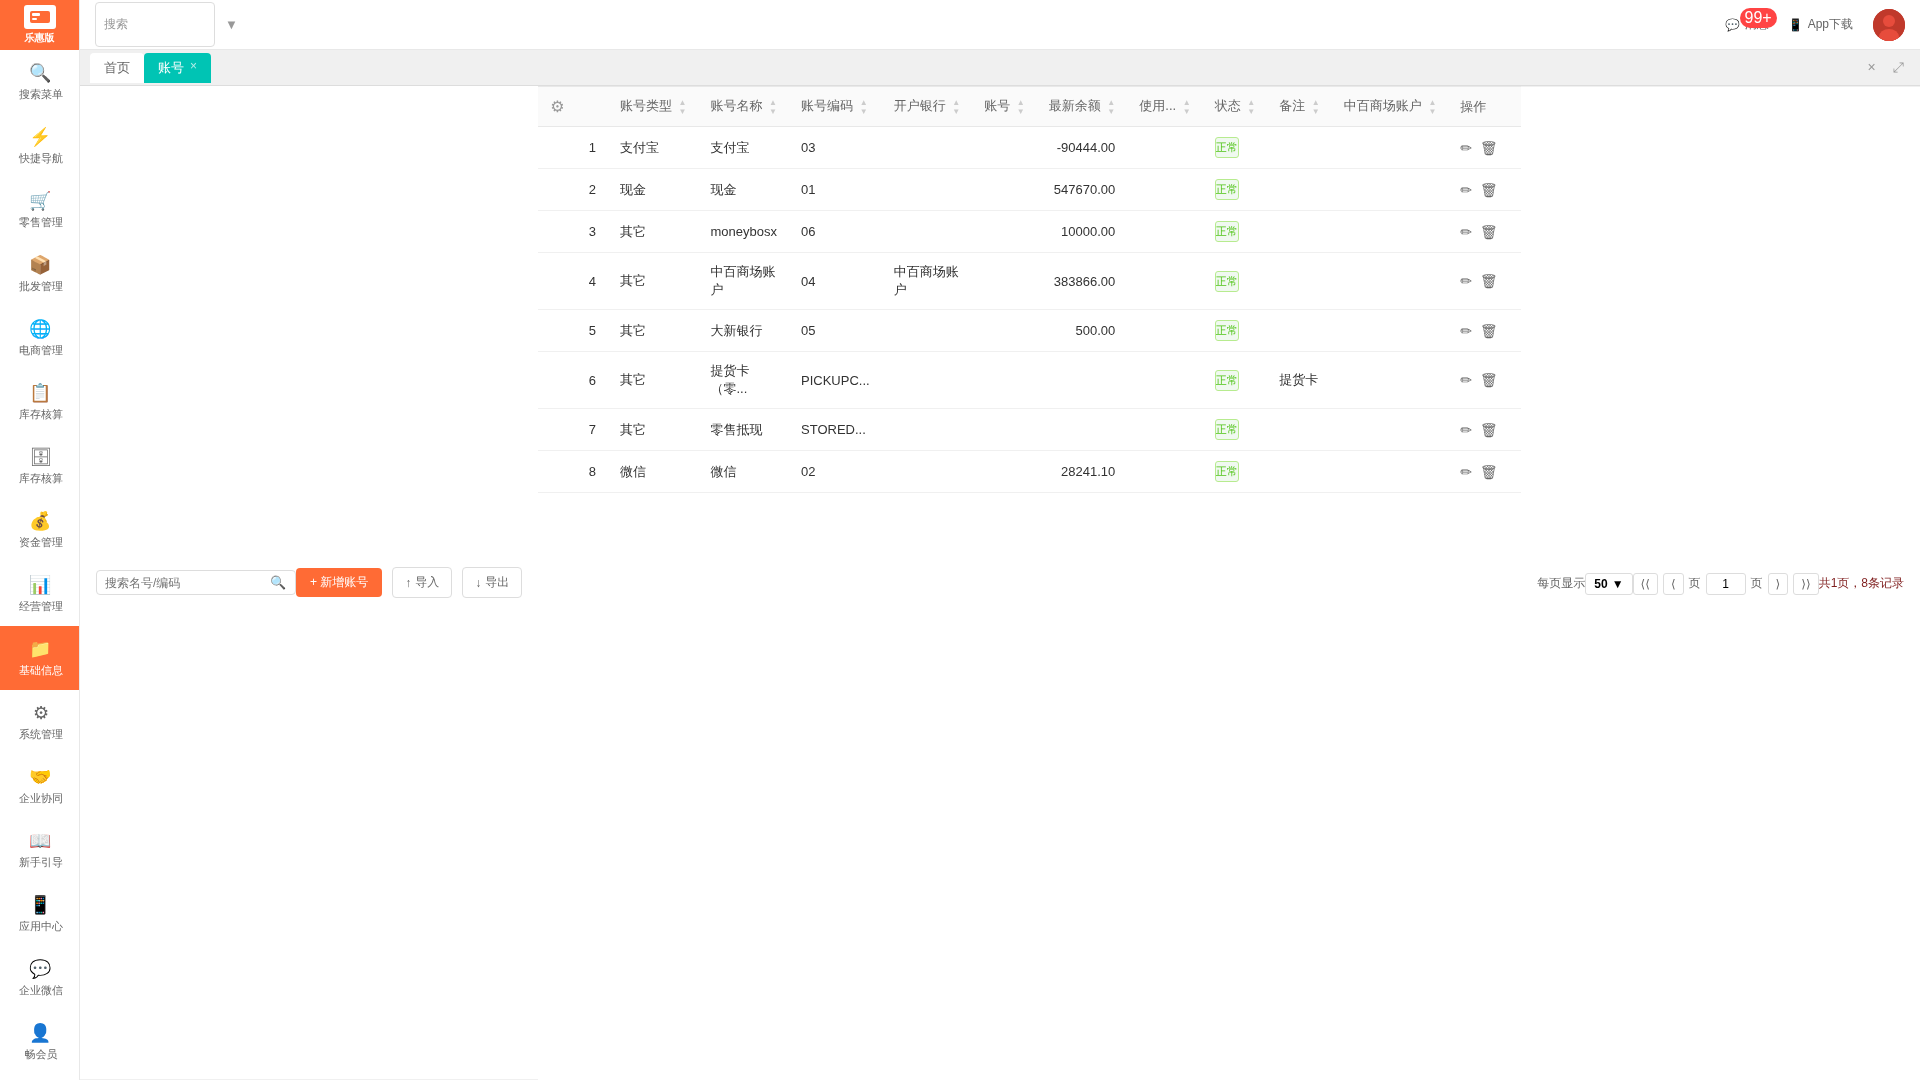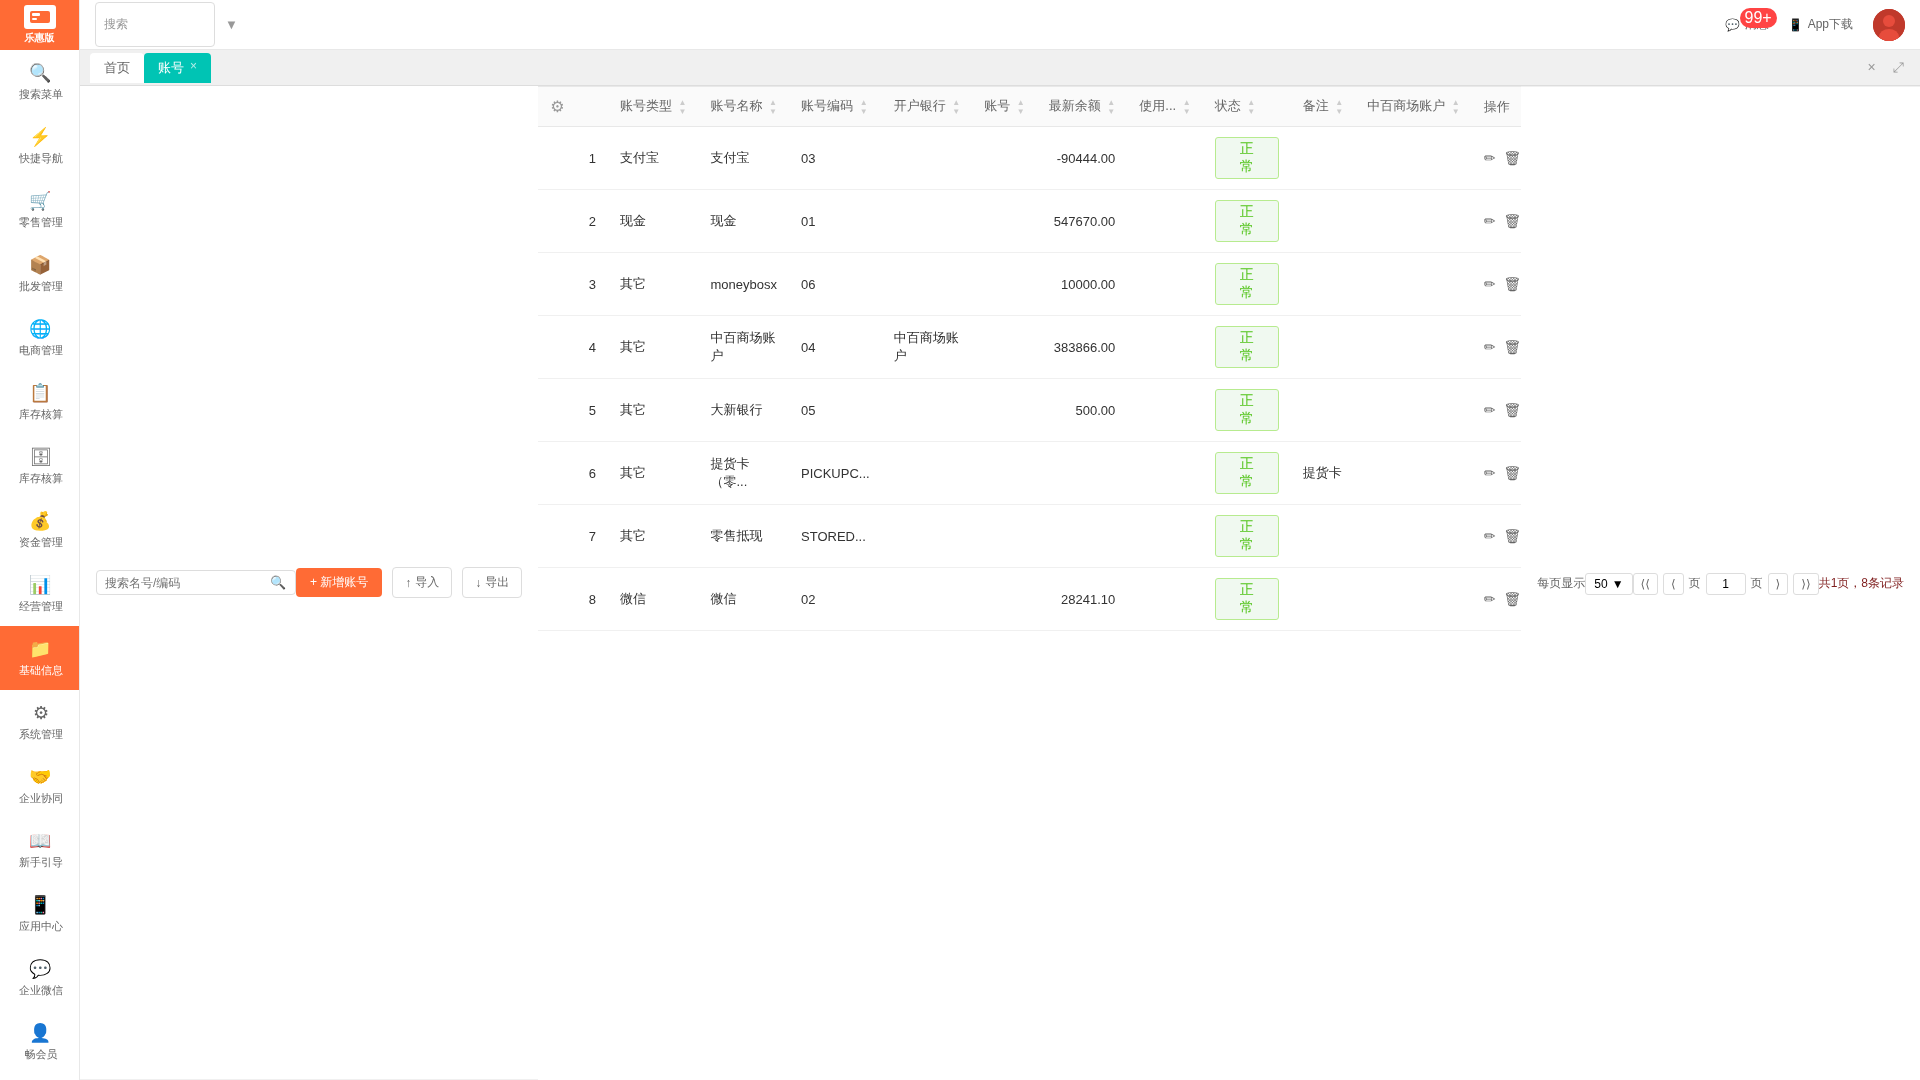--- a/index.html
+++ b/index.html
@@ -276,22 +276,22 @@
     .row-num {
       color: #999;
       text-align: center;
     }
     .status-badge {
       display: inline-block;
       background: #f0f9f0;
       color: #52c41a;
       border: 1px solid #b7eb8f;
       border-radius: 3px;
-      padding: 2px 24px;
-      font-size: 14px;
+      padding: 2px 0;
+      font-size: 11px;
     }
     .action-btns {
       display: flex;
       gap: 8px;
     }
     .action-btn {
       color: #666;
       cursor: pointer;
       font-size: 14px;
     }
@@ -312,20 +312,21 @@
     .per-page-label { color: #666; font-size: 12px; }
     .per-page-select {
       border: 1px solid #ddd;
       border-radius: 3px;
       padding: 3px 8px;
       font-size: 12px;
       display: flex;
       align-items: center;
       gap: 4px;
       cursor: pointer;
+      font-weight: bold;
     }
     .pagination-nav {
       display: flex;
       align-items: center;
       gap: 5px;
     }
     .page-nav-btn {
       border: 1px solid #ddd;
       background: white;
       cursor: pointer;

